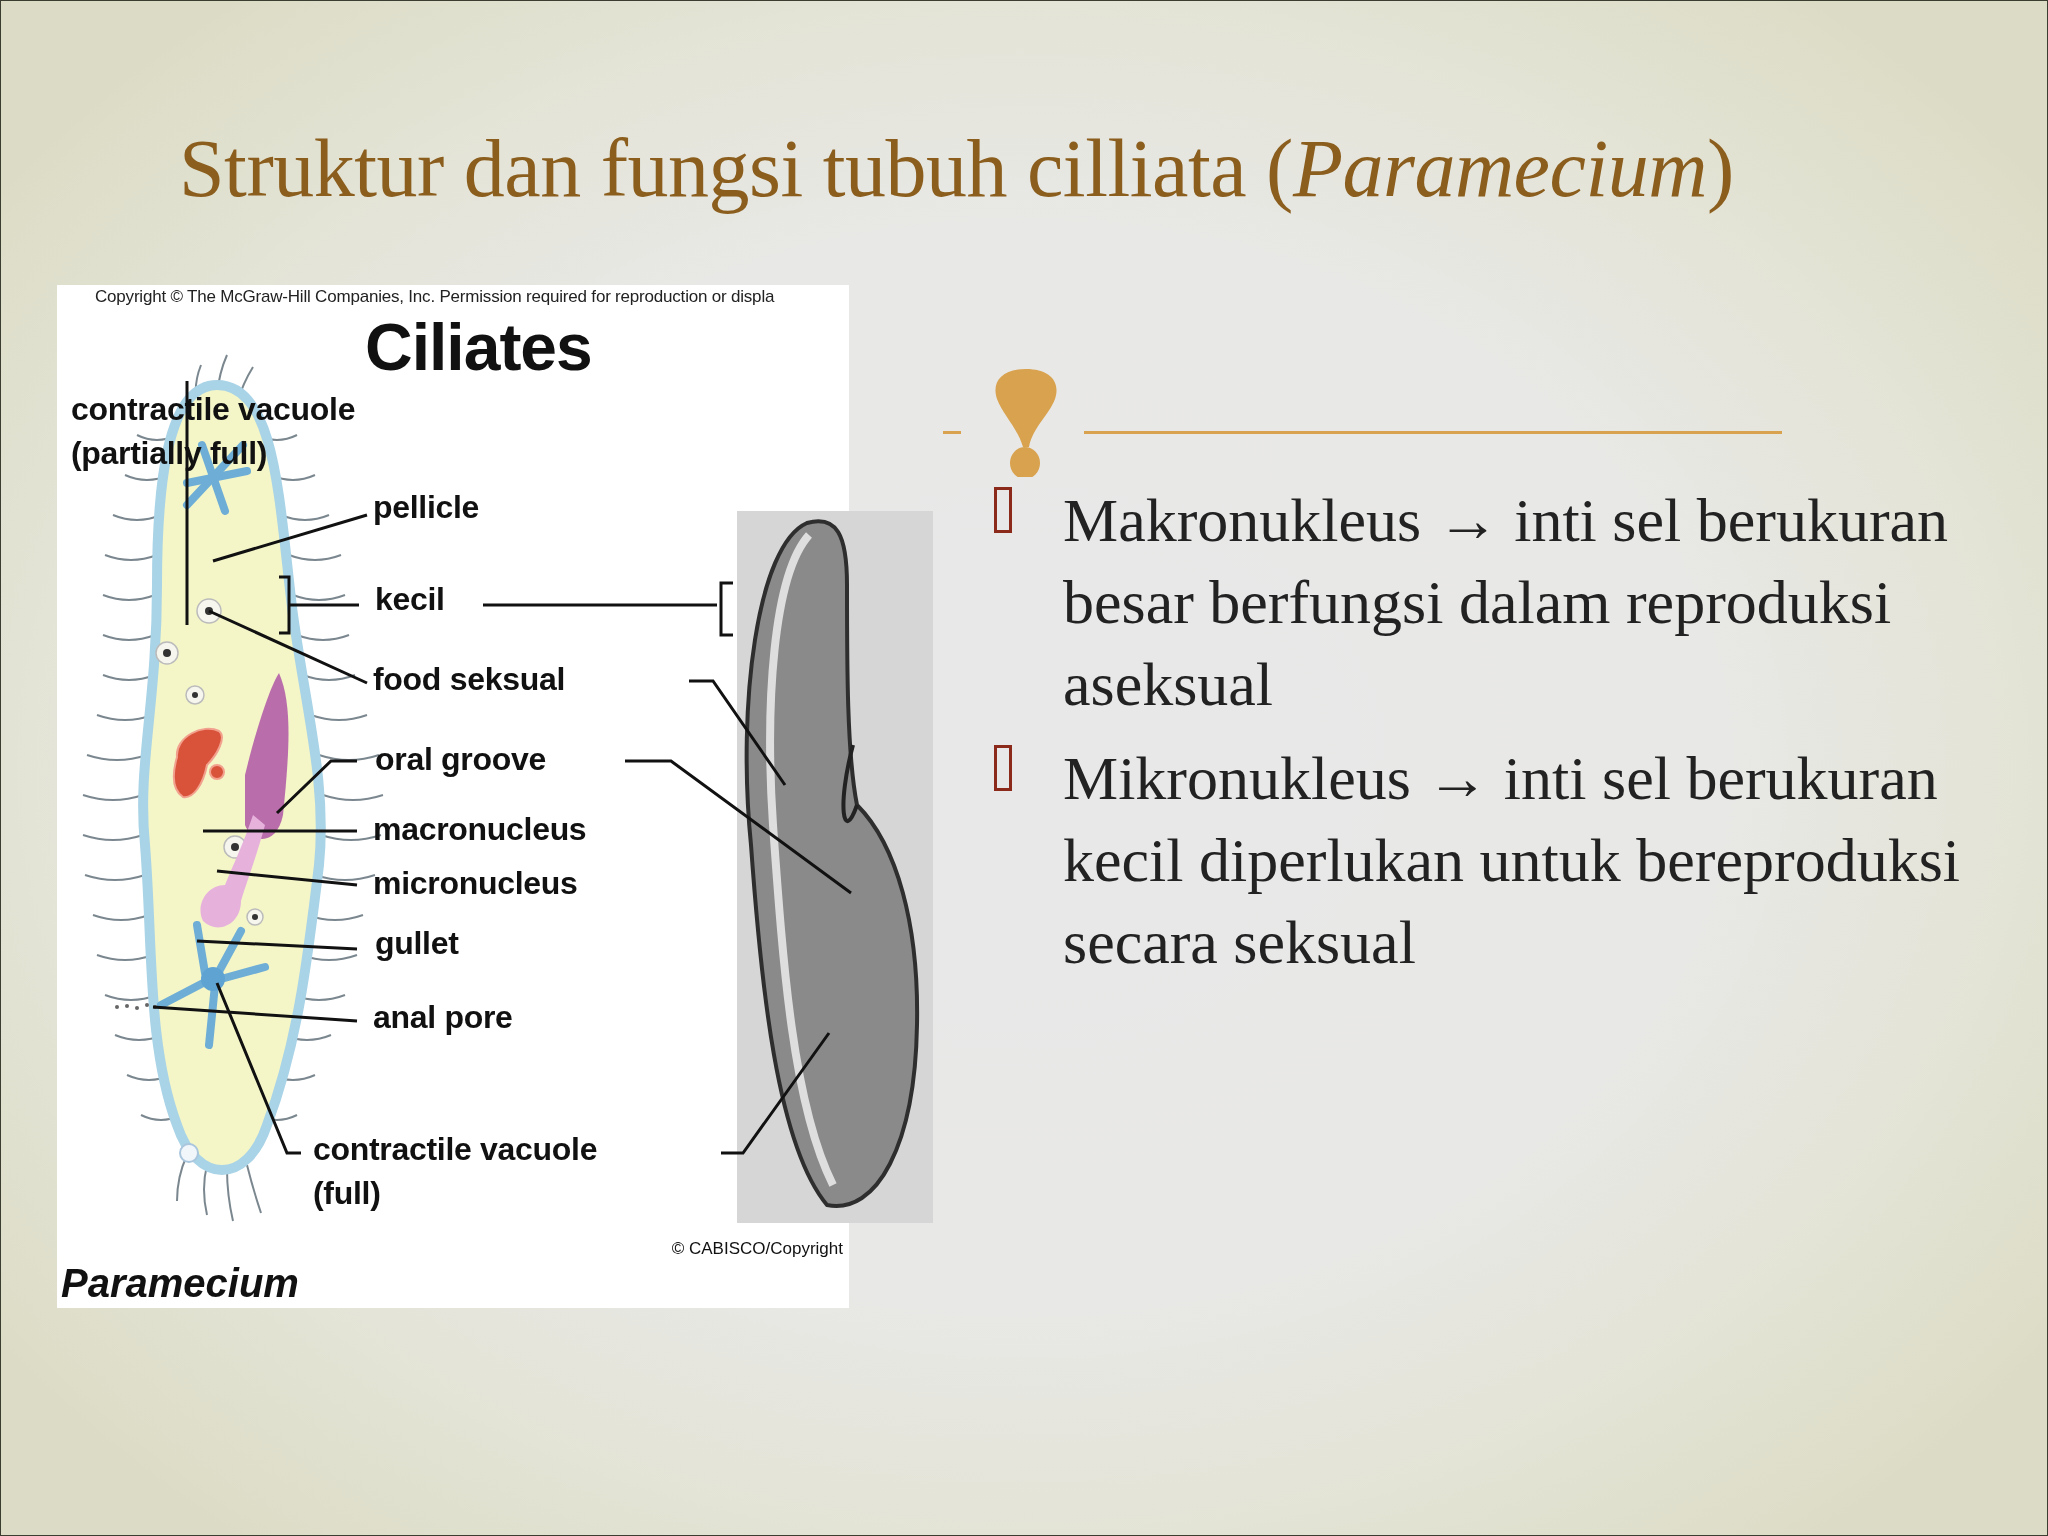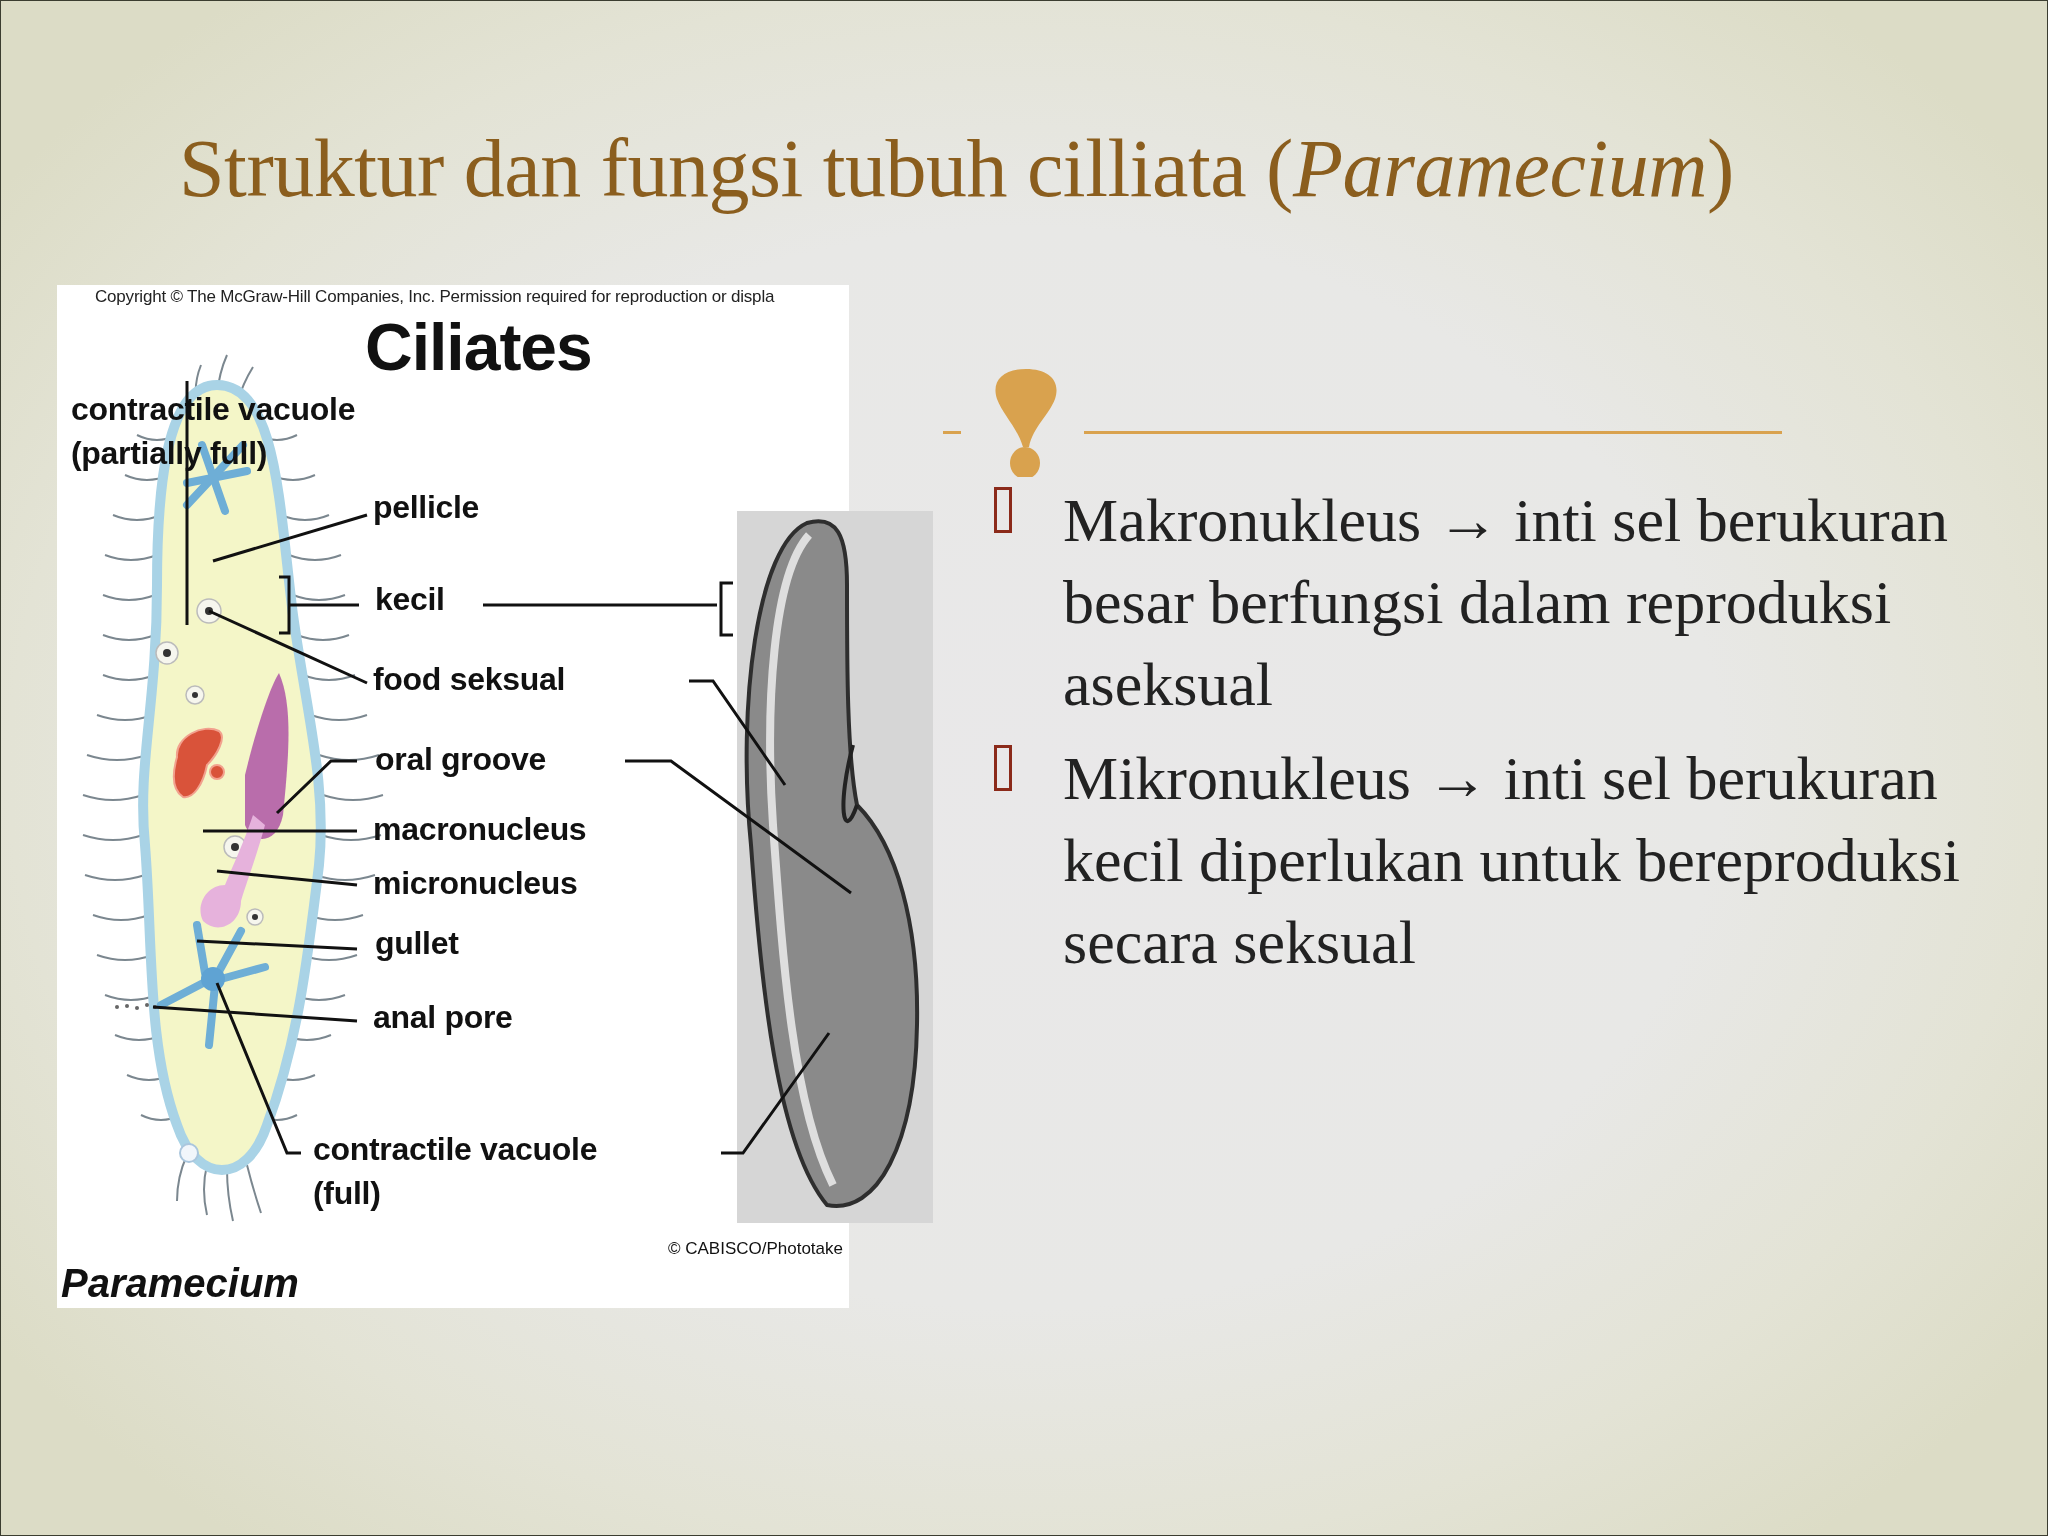--- a/index.html
+++ b/index.html
@@ -151,21 +151,21 @@
     <div class="lbl" style="left:318px; top:292px;">kecil</div>
     <div class="lbl" style="left:316px; top:372px;">food seksual</div>
     <div class="lbl" style="left:318px; top:452px;">oral groove</div>
     <div class="lbl" style="left:316px; top:522px;">macronucleus</div>
     <div class="lbl" style="left:316px; top:576px;">micronucleus</div>
     <div class="lbl" style="left:318px; top:636px;">gullet</div>
     <div class="lbl" style="left:316px; top:710px;">anal pore</div>
     <div class="lbl" style="left:256px; top:842px;">contractile vacuole</div>
     <div class="lbl" style="left:256px; top:886px;">(full)</div>
 
-    <div class="credit">© CABISCO/Phototake</div>
+    <div class="credit">© CABISCO/Copyright</div>
     <div class="species">Paramecium</div>
   </div>
 
   <div class="ornament-line-left"></div>
   <svg class="ornament" width="70" height="112" viewBox="0 0 70 112">
     <path d="M35 4 C12 4 0 16 6 34 C12 50 26 62 32 82 L38 82 C42 62 58 50 64 34 C70 16 58 4 35 4 Z" fill="#d9a24e"></path>
     <ellipse cx="34" cy="98" rx="15" ry="16" fill="#d9a24e"></ellipse>
   </svg>
   <div class="ornament-line-right"></div>
 

